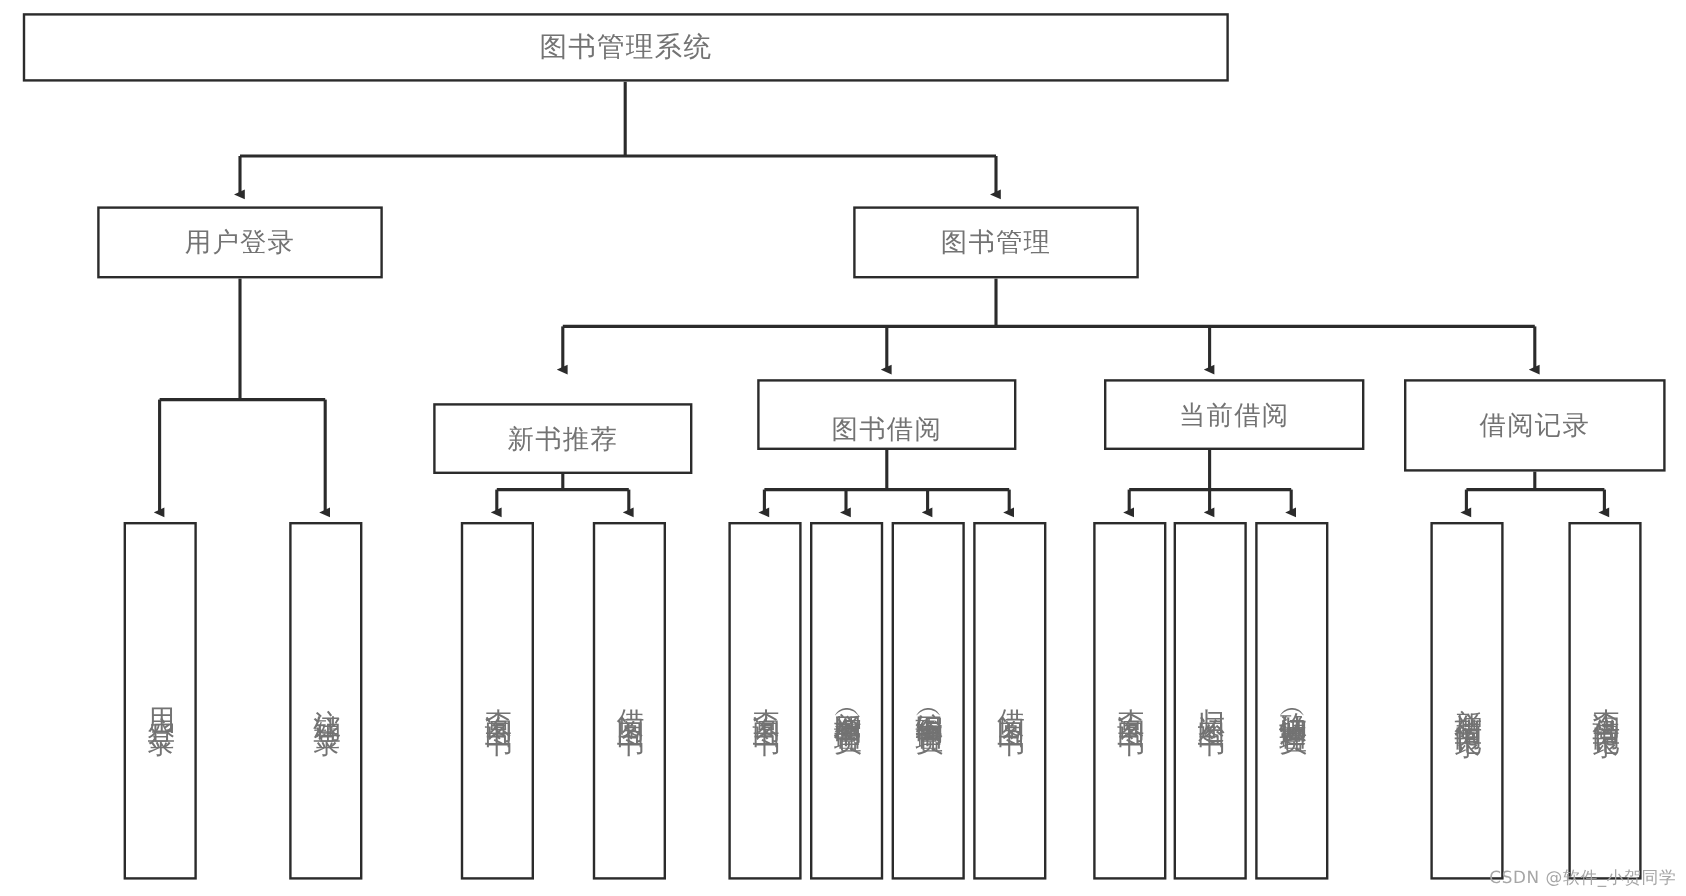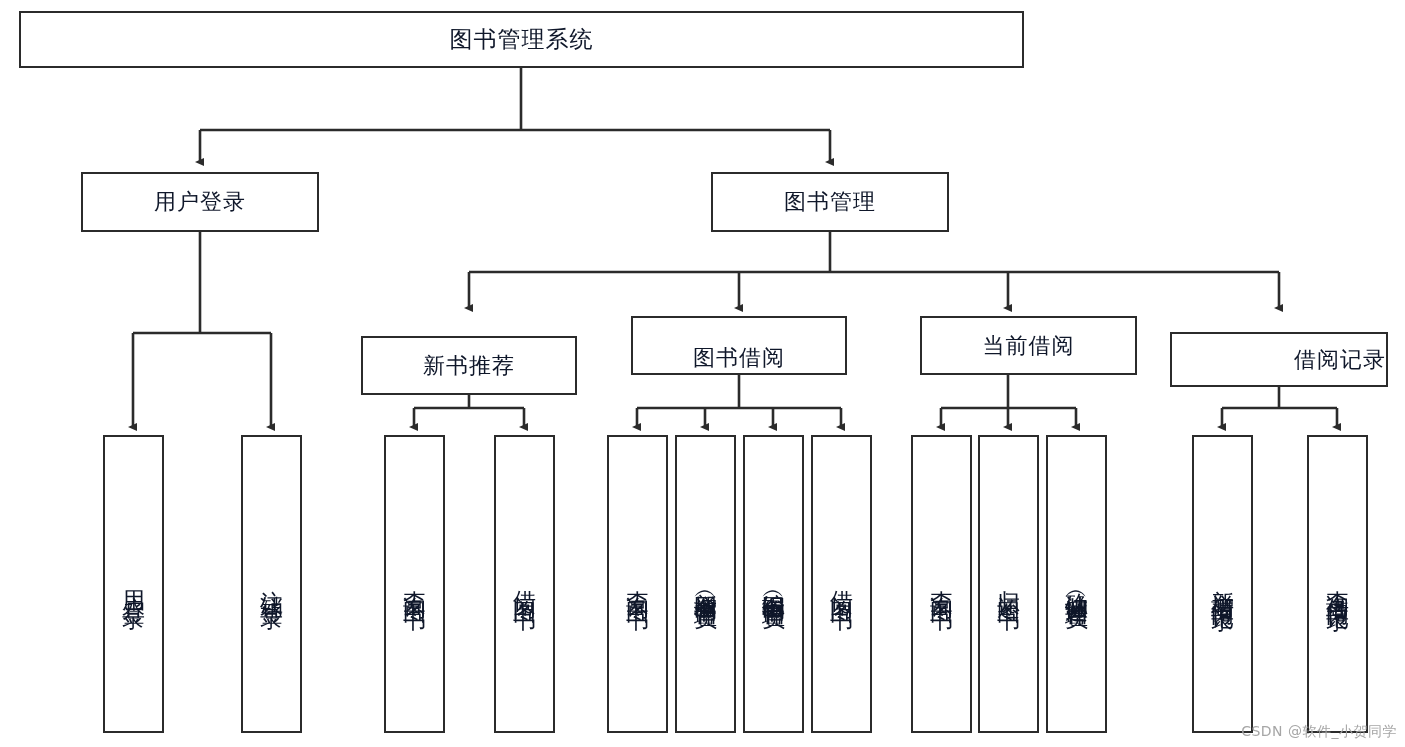--- a/index.html
+++ b/index.html
@@ -26,21 +26,21 @@
     pointer-events: none;
   }
   .node {
     position: absolute;
     box-sizing: border-box;
     border: 2px solid #2b2b2b;
     background: #ffffff;
     display: flex;
     align-items: center;
     justify-content: center;
-    color: #0f172a;
+    color: #737373;
   }
   .node.horiz {
     font-size: 22px;
     letter-spacing: 1px;
     white-space: nowrap;
   }
   .node.vert {
     writing-mode: vertical-rl;
     text-orientation: upright;
     font-size: 23px;
@@ -136,21 +136,21 @@
 
   <div class="node horiz" style="left:361px; top:336px; width:216px; height:59px;">
     <span>新书推荐</span>
   </div>
   <div class="node horiz" style="left:631px; top:316px; width:216px; height:59px;align-items:flex-end;">
     <span>图书借阅</span>
   </div>
   <div class="node horiz" style="left:920px; top:316px; width:217px; height:59px;">
     <span>当前借阅</span>
   </div>
-  <div class="node horiz" style="left:1170px; top:332px; width:218px; height:55px;justify-content:flex-end;">
+  <div class="node horiz" style="left:1170px; top:316px; width:218px; height:77px;">
     <span>借阅记录</span>
   </div>
 
   <div class="node vert" style="left:103px; top:435px; width:61px; height:298px;">
     <span>用户登录</span>
   </div>
   <div class="node vert" style="left:241px; top:435px; width:61px; height:298px;">
     <span>注销登录</span>
   </div>
 

